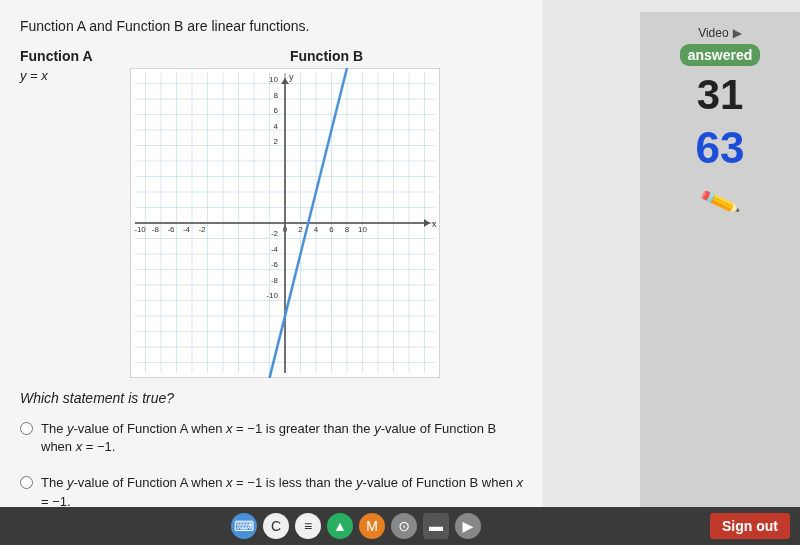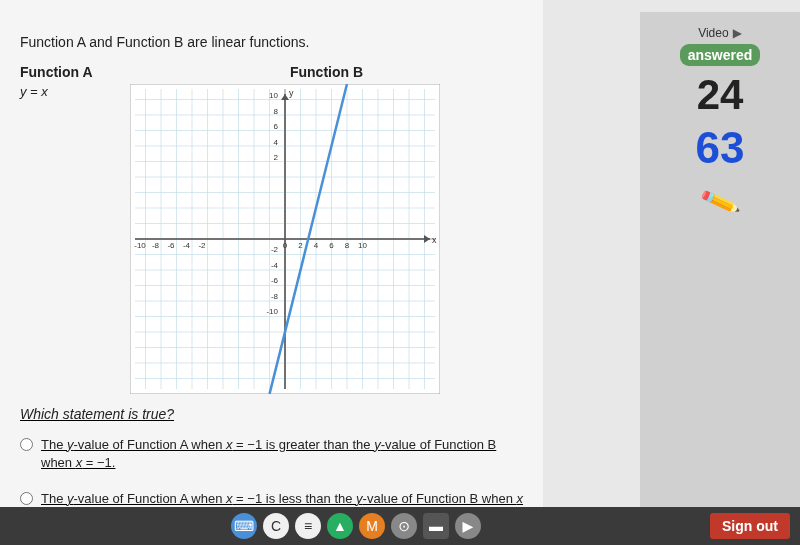--- a/index.html
+++ b/index.html
@@ -11,21 +11,21 @@
       overflow: hidden;
       position: relative;
     }
 
     .main-content {
       position: absolute;
       left: 0; top: 0;
       width: 543px;
       height: 545px;
       background: #f5f5f5;
-      padding: 34px 20px;
+      padding: 18px 20px;
     }
 
     .intro-text {
       font-size: 14px;
       color: #222;
       margin-bottom: 14px;
     }
 
     .functions-row {
       display: flex;
@@ -70,21 +70,20 @@
       height: 310px;
     }
 
     .graph-svg {
       width: 310px;
       height: 310px;
     }
 
     .question-section {
       margin-top: 11px;
-      text-decoration: underline;
     }
 
     .question-text {
       font-size: 14px;
       color: #222;
       margin-bottom: 10px;
       font-style: italic;
     }
 
     .answer-option {
@@ -338,21 +337,21 @@
     </div>
   </div>
 </div>
 
 <div class="sidebar">
   <div style="display:flex; align-items:center; gap:4px; margin-bottom:4px;">
     <span style="font-size:12px; color:#333;">Video</span>
     <span style="font-size:12px; color:#555;">▶</span>
   </div>
   <div class="answered-badge">answered</div>
-  <div class="score-number">24</div>
+  <div class="score-number">31</div>
   <div class="smartscore-number">63</div>
   <div class="pencil-icon">✏️</div>
 </div>
 
 <div class="bottom-bar">
   <div class="taskbar-icons">
     <div class="taskbar-icon blue">⌨</div>
     <div class="taskbar-icon white-bg">C</div>
     <div class="taskbar-icon white-bg">≡</div>
     <div class="taskbar-icon green">▲</div>

